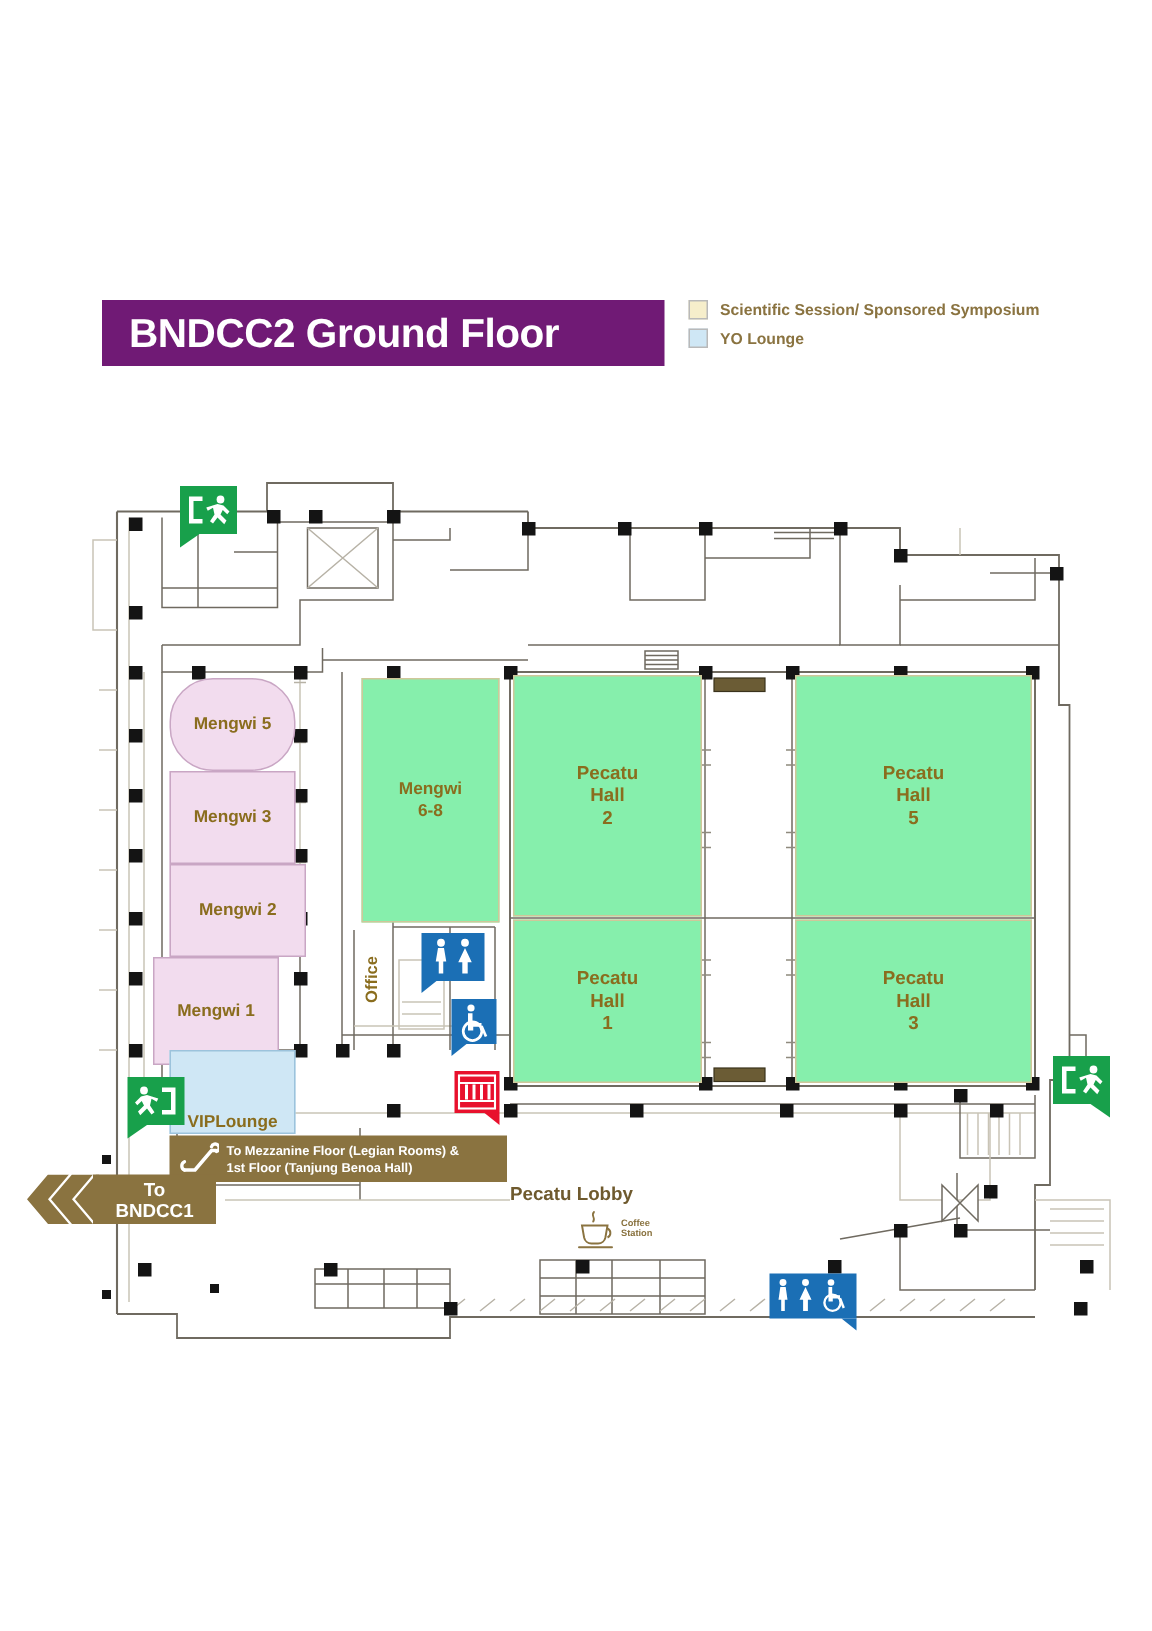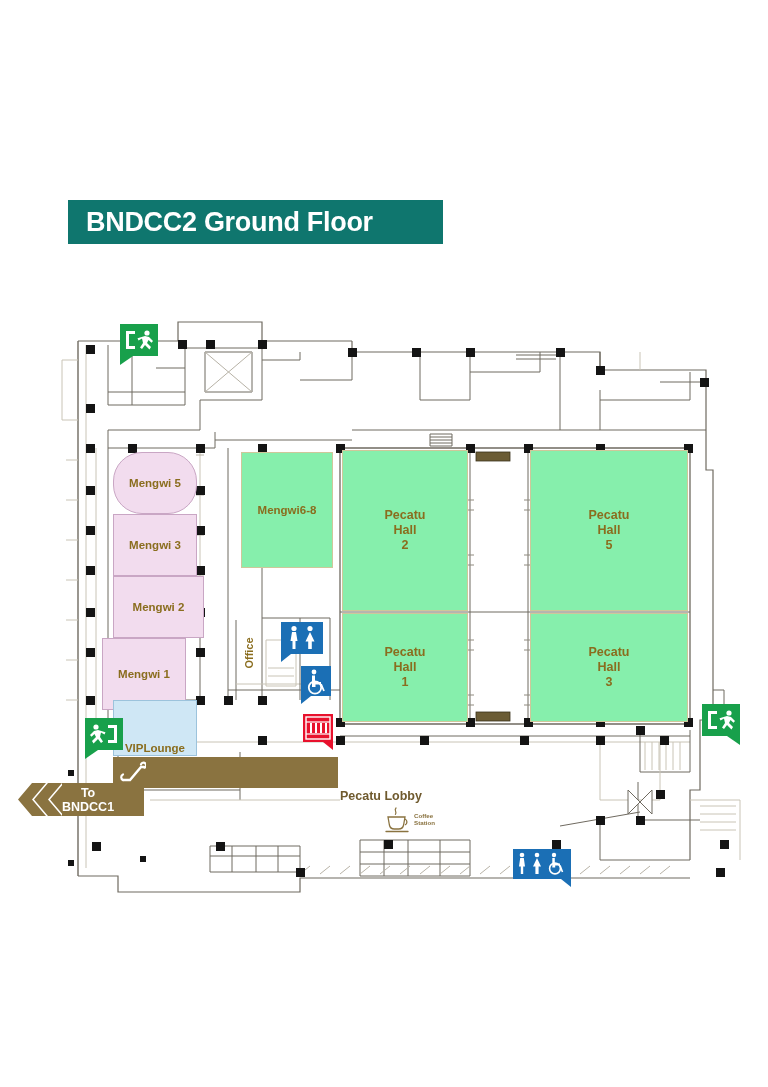--- a/index.html
+++ b/index.html
@@ -15,21 +15,21 @@
     overflow: hidden;
   }
 
   
   #title-banner {
     position: absolute;
     left: 68px;
     top: 200px;
     width: 375px;
     height: 44px;
-    background: #0f766e;
+    background: #701a75;
     display: flex;
     align-items: center;
     padding-left: 18px;
     box-sizing: border-box;
   }
   #title-banner .title-text {
     color: #ffffff;
     font-size: 27px;
     font-weight: bold;
     letter-spacing: -0.3px;
@@ -200,21 +200,21 @@
     left: 7px;
     top: 4px;
     width: 26px;
     height: 23px;
   }
   #bndcc1-sign {
     left: 62px;
     top: 783px;
     width: 82px;
     height: 33px;
-    justify-content: flex-start;
+    justify-content: center;
     text-align: center;
     font-size: 12.5px;
     line-height: 1.12;
   }
   #bndcc1-chevrons {
     position: absolute;
     left: 16px;
     top: 783px;
     width: 50px;
     height: 33px;
@@ -440,40 +440,48 @@
     <rect x="349" y="712" width="34" height="9"></rect>
     <rect x="476" y="712" width="34" height="9"></rect>
   </g>
 </svg>
 
 <div id="title-banner">
   <span class="title-text">BNDCC2 Ground Floor</span>
 </div>
 
 <div id="legend">
+  <div class="legend-row">
+    <span class="legend-swatch" style="background:#f6eecb"></span>
+    <span class="legend-label">Scientific Session/ Sponsored Symposium</span>
+  </div>
+  <div class="legend-row">
+    <span class="legend-swatch" style="background:#cfe7f5"></span>
+    <span class="legend-label">YO Lounge</span>
+  </div>
 </div>
 
 <div class="room pink" style="left:113px; top:452px; width:84px; height:62px;border-radius:29px;">
   <span class="room-label">Mengwi 5</span>
 </div>
 <div class="room pink" style="left:113px; top:514px; width:84px; height:62px;">
   <span class="room-label">Mengwi 3</span>
 </div>
 <div class="room pink" style="left:113px; top:576px; width:91px; height:62px;">
   <span class="room-label">Mengwi 2</span>
 </div>
 <div class="room pink" style="left:102px; top:638px; width:84px; height:72px;">
   <span class="room-label">Mengwi 1</span>
 </div>
 <div class="room blue" style="left:113px; top:700px; width:84px; height:56px; align-items:flex-end;">
   <span class="room-label">VIP</span>
   <span class="room-label">Lounge</span>
 </div>
 
-<div class="room cream" style="left:241px; top:452px; width:92px; height:116px; flex-direction:row;">
+<div class="room cream" style="left:241px; top:452px; width:92px; height:163px; flex-direction:column;">
   <span class="room-label">Mengwi</span>
   <span class="room-label">6-8</span>
 </div>
 
 <div id="office-room">
   <span class="office-text">Office</span>
 </div>
 
 <div class="room cream" style="left:342px; top:450px; width:126px; height:161px; flex-direction:column;">
   <span class="room-label big">Pecatu</span>
@@ -573,20 +581,24 @@
     </svg>
   </div>
 </div>
 
 <div class="dir-sign" id="mezzanine-sign">
   <svg class="esc-icon" viewBox="0 0 26 23">
     <path d="M3 19 L10 19 L21 6 L24 6" fill="none" stroke="#ffffff" stroke-width="2.4" stroke-linecap="round"></path>
     <path d="M21 3.5 a2.6 2.6 0 1 1 3.4 3.2" fill="none" stroke="#ffffff" stroke-width="2.2" stroke-linecap="round"></path>
     <path d="M3 19 a3 3 0 0 1 0 -5.5" fill="none" stroke="#ffffff" stroke-width="2.2" stroke-linecap="round"></path>
   </svg>
+  <div>
+    <div>To Mezzanine Floor (Legian Rooms) &amp;</div>
+    <div>1st Floor (Tanjung Benoa Hall)</div>
+  </div>
 </div>
 
 <svg id="bndcc1-chevrons" viewBox="0 0 50 33">
   <path d="M16 0 L30 0 L16 16.5 L30 33 L16 33 L2 16.5 Z" fill="#8a7340"></path>
   <path d="M32 0 L46 0 L32 16.5 L46 33 L32 33 L18 16.5 Z" fill="#8a7340"></path>
   <path d="M48 0 L62 0 L48 16.5 L62 33 L48 33 L34 16.5 Z" fill="#8a7340"></path>
 </svg>
 <div class="dir-sign" id="bndcc1-sign">
   <div>
     <div>To</div>

